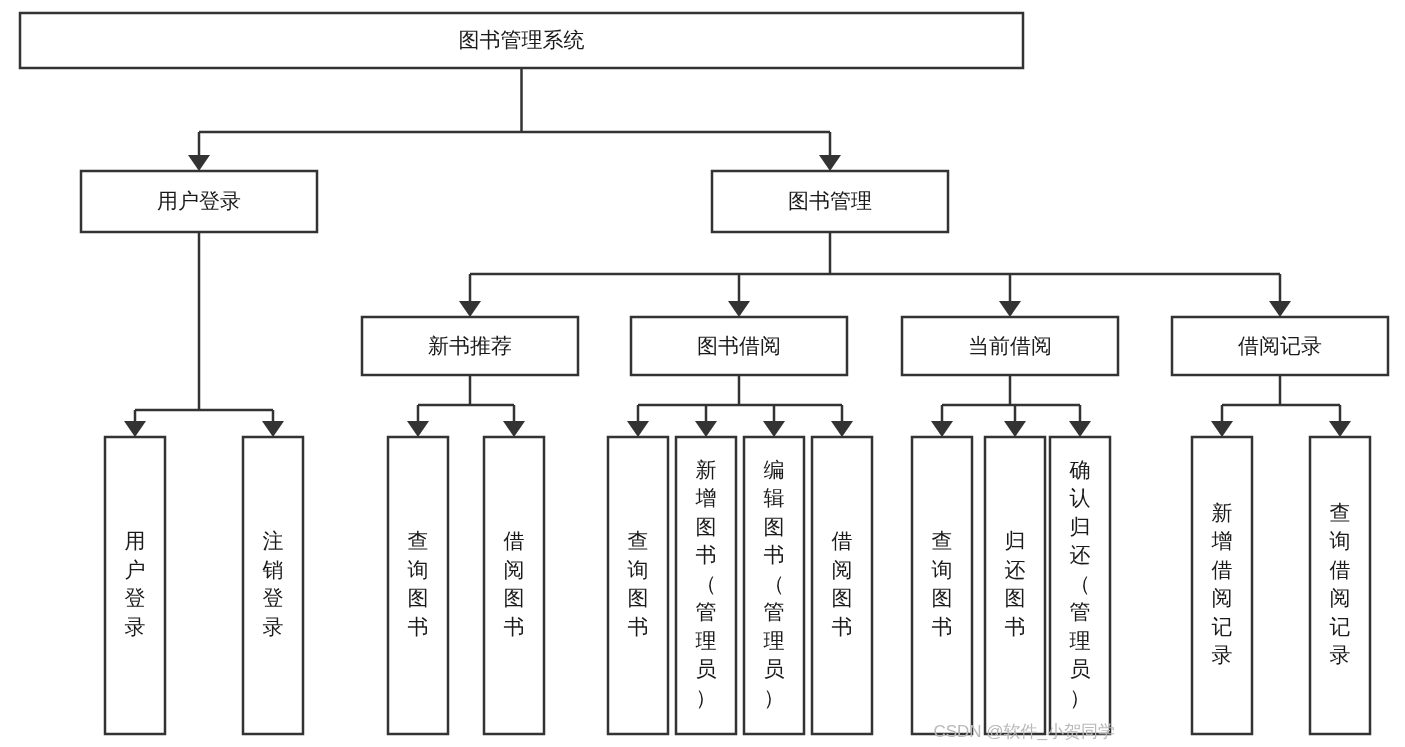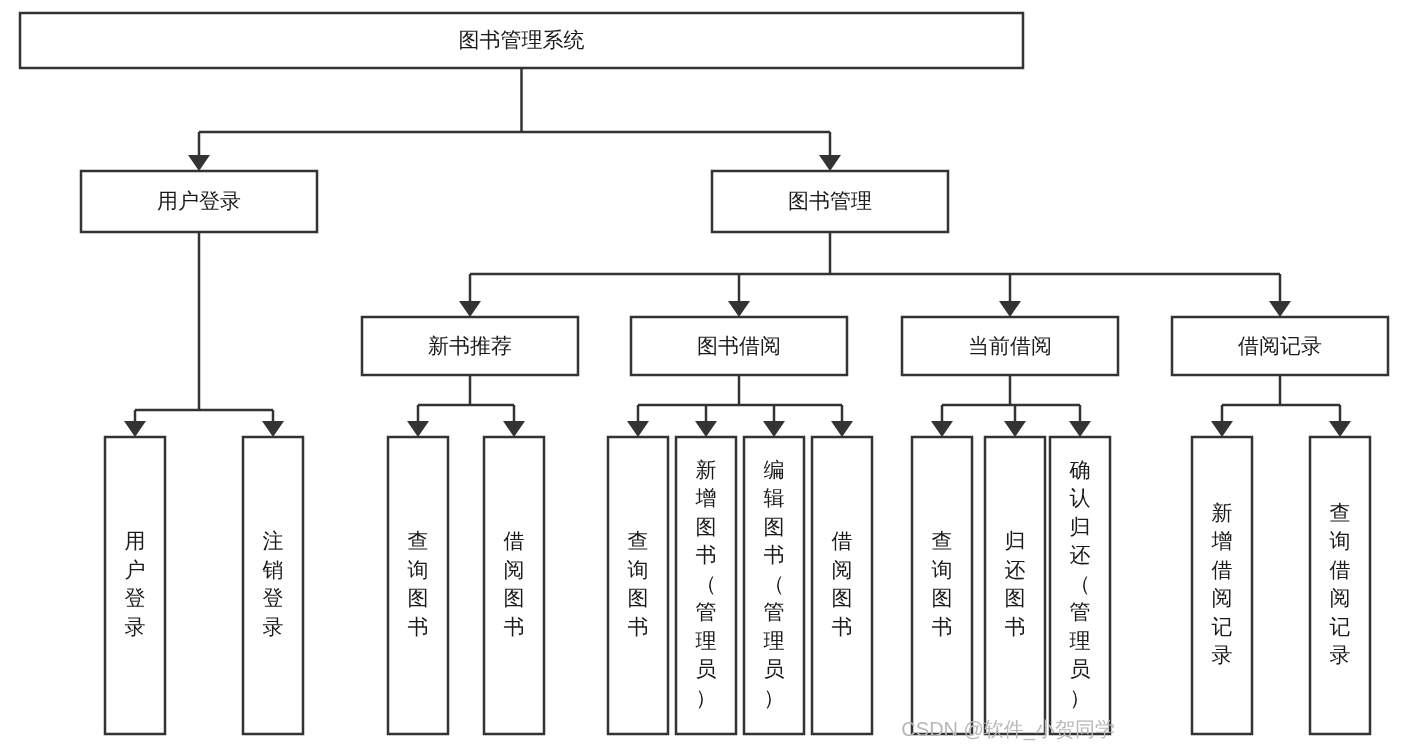--- a/index.html
+++ b/index.html
@@ -46,21 +46,21 @@
   }
   .arrow-head {
     fill: #333333;
     stroke: none;
   }
   .watermark {
     position: absolute;
     right: 8px;
     bottom: 4px;
     color: #b8b8b8;
-    font-size: 20px;
+    font-size: 17px;
     font-family: "Liberation Sans", "DejaVu Sans", sans-serif;
     white-space: nowrap;
     user-select: none;
   }
 </style>
 </head>
 <body>
 
 <div id="diagram-root">
   <svg class="diagram" id="diagram-svg" width="1405" height="747" viewBox="0 0 1405 747">

